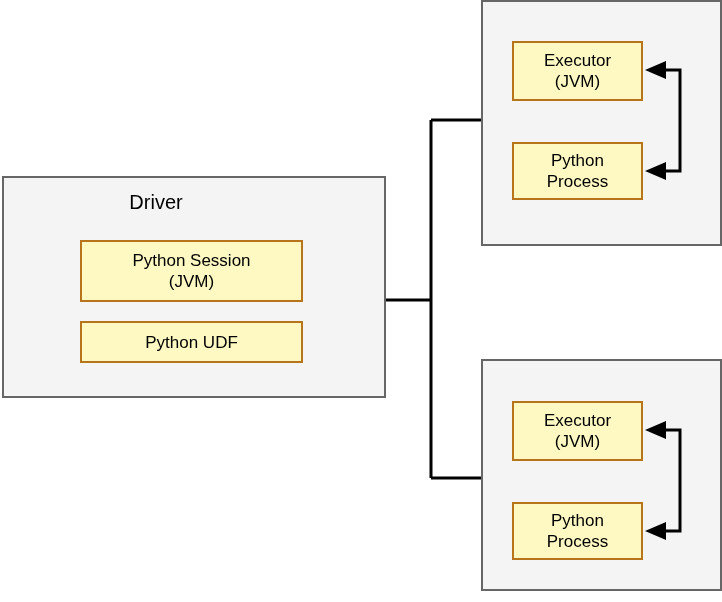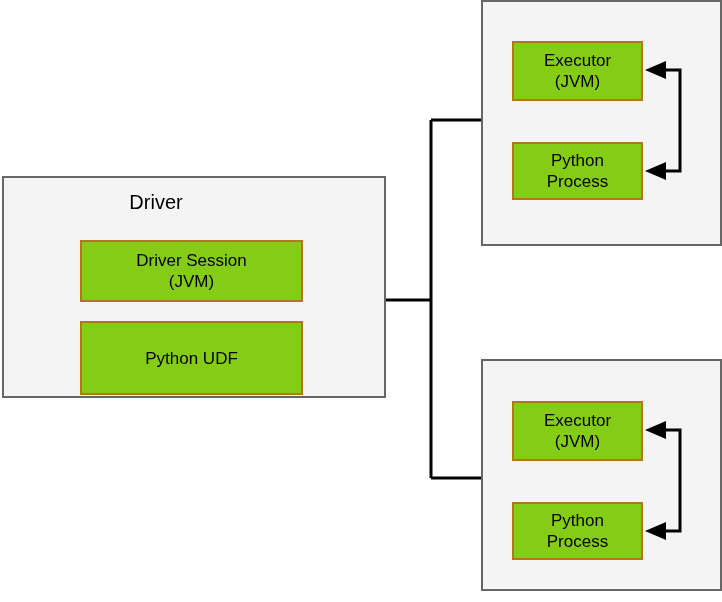--- a/index.html
+++ b/index.html
@@ -25,21 +25,21 @@
     position: absolute;
     box-sizing: border-box;
   }
   
   .group {
     background: #f4f4f4;
     border: 2px solid #666666;
   }
   
   .comp {
-    background: #84cc16;
+    background: #fef9c3;
     border: 2px solid #b8741a;
     display: flex;
     align-items: center;
     justify-content: center;
     text-align: center;
     color: #000000;
     font-size: 17px;
     line-height: 21px;
   }
   .comp-label {
@@ -66,25 +66,25 @@
 </head>
 <body>
 
 <div id="canvas">
 
   <div class="node group" style="left:2px; top:176px; width:384px; height:222px;"></div>
 
   <div class="group-title" style="left:2px; top:190px; width:308px;">Driver</div>
 
   <div class="node comp" style="left:80px; top:240px; width:223px; height:62px;">
-    <span class="comp-label">Driver Session
+    <span class="comp-label">Python Session
 (JVM)</span>
   </div>
 
-  <div class="node comp" style="left:80px; top:321px; width:223px; height:74px;">
+  <div class="node comp" style="left:80px; top:321px; width:223px; height:42px;">
     <span class="comp-label">Python UDF</span>
   </div>
 
   <div class="node group" style="left:481px; top:0px; width:241px; height:246px;"></div>
 
   <div class="node comp" style="left:512px; top:41px; width:131px; height:60px;">
     <span class="comp-label">Executor
 (JVM)</span>
   </div>
 

